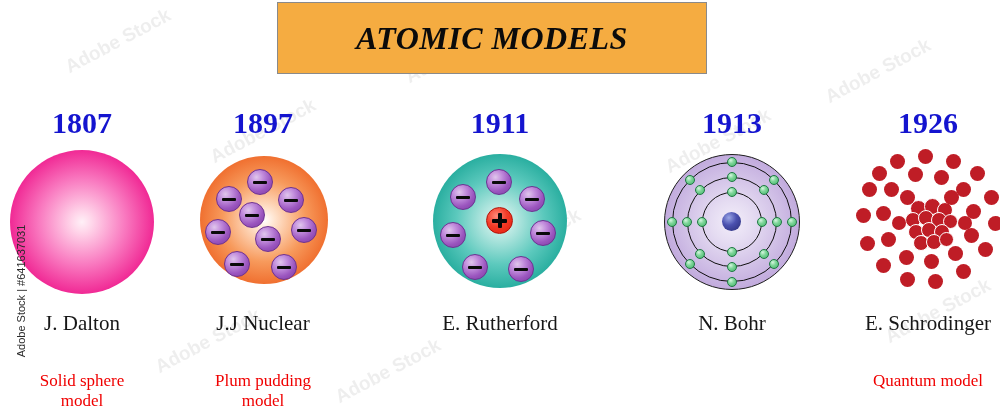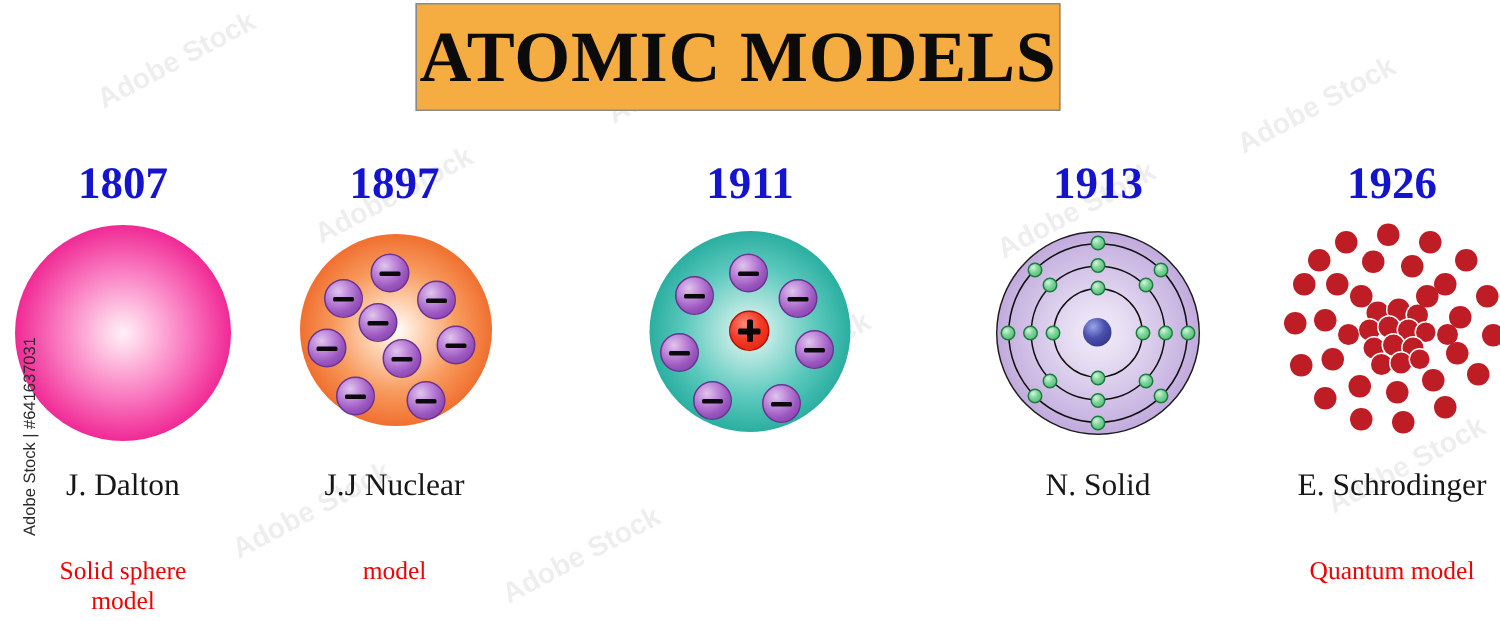--- a/index.html
+++ b/index.html
@@ -18,24 +18,25 @@
     left:277px;top:2px;
     width:430px;height:72px;
     background:#f5ac41;
     border:1px solid #8a8a8a;
     box-sizing:border-box;
     display:flex;align-items:center;justify-content:center;
   }
   .title-text{
     font-family:"Liberation Serif", serif;
     font-weight:bold;
-    font-size:48px;
+    font-size:32px;
     letter-spacing:0.5px;
     color:#0b0b0b;
     white-space:nowrap;
+    font-style:italic;
   }
 
   
   .col{position:absolute;top:108px;width:200px;text-align:center;}
   .year{
     font-family:"Liberation Serif", serif;
     font-weight:bold;
     font-size:30px;
     color:#1414cf;
     line-height:1;
@@ -220,20 +221,21 @@
         </div>
       <div class="electron" style="left:41px;top:105px;">
           <span class="bar"></span>
         </div>
       <div class="electron" style="left:88px;top:108px;">
           <span class="bar"></span>
         </div>
     </div>
     <div class="sci-name">J.J Nuclear</div>
     <div class="caption">
+      <div>Plum pudding</div>
       <div>model</div>
     </div>
   </div>
 
   <div class="col" style="left:400px;">
     <div class="year">1911</div>
     <div class="figure">
       <div class="ruth-sphere"></div>
       <div class="nucleus-plus" style="left:66px;top:61px;">
         <span class="plus-v"></span>
@@ -254,20 +256,21 @@
       <div class="electron" style="left:110px;top:74px;">
           <span class="bar"></span>
         </div>
       <div class="electron" style="left:42px;top:108px;">
           <span class="bar"></span>
         </div>
       <div class="electron" style="left:88px;top:110px;">
           <span class="bar"></span>
         </div>
     </div>
+    <div class="sci-name">E. Rutherford</div>
   </div>
 
   <div class="col" style="left:632px;">
     <div class="year">1913</div>
     <div class="figure">
       <div class="bohr-sphere"></div>
 
       <div class="orbit" style="left:20px;top:16px;width:120px;height:120px;"></div>
       <div class="orbit" style="left:35px;top:31px;width:90px;height:90px;"></div>
       <div class="orbit" style="left:50px;top:46px;width:60px;height:60px;"></div>
@@ -290,21 +293,21 @@
 
       <div class="e-green" style="left:75px;top:11px;"></div>
       <div class="e-green" style="left:117px;top:29px;"></div>
       <div class="e-green" style="left:135px;top:71px;"></div>
       <div class="e-green" style="left:117px;top:113px;"></div>
       <div class="e-green" style="left:75px;top:131px;"></div>
       <div class="e-green" style="left:33px;top:113px;"></div>
       <div class="e-green" style="left:15px;top:71px;"></div>
       <div class="e-green" style="left:33px;top:29px;"></div>
     </div>
-    <div class="sci-name">N. Solid</div>
+    <div class="sci-name">N. Bohr</div>
   </div>
 
   <div class="col" style="left:828px;">
     <div class="year">1926</div>
     <div class="figure">
 
       <div class="q-core" style="left:62px;top:54px;width:17px;height:17px;"></div>
       <div class="q-core" style="left:76px;top:52px;width:17px;height:17px;"></div>
       <div class="q-core" style="left:89px;top:56px;width:16px;height:16px;"></div>
       <div class="q-core" style="left:57px;top:66px;width:16px;height:16px;"></div>

